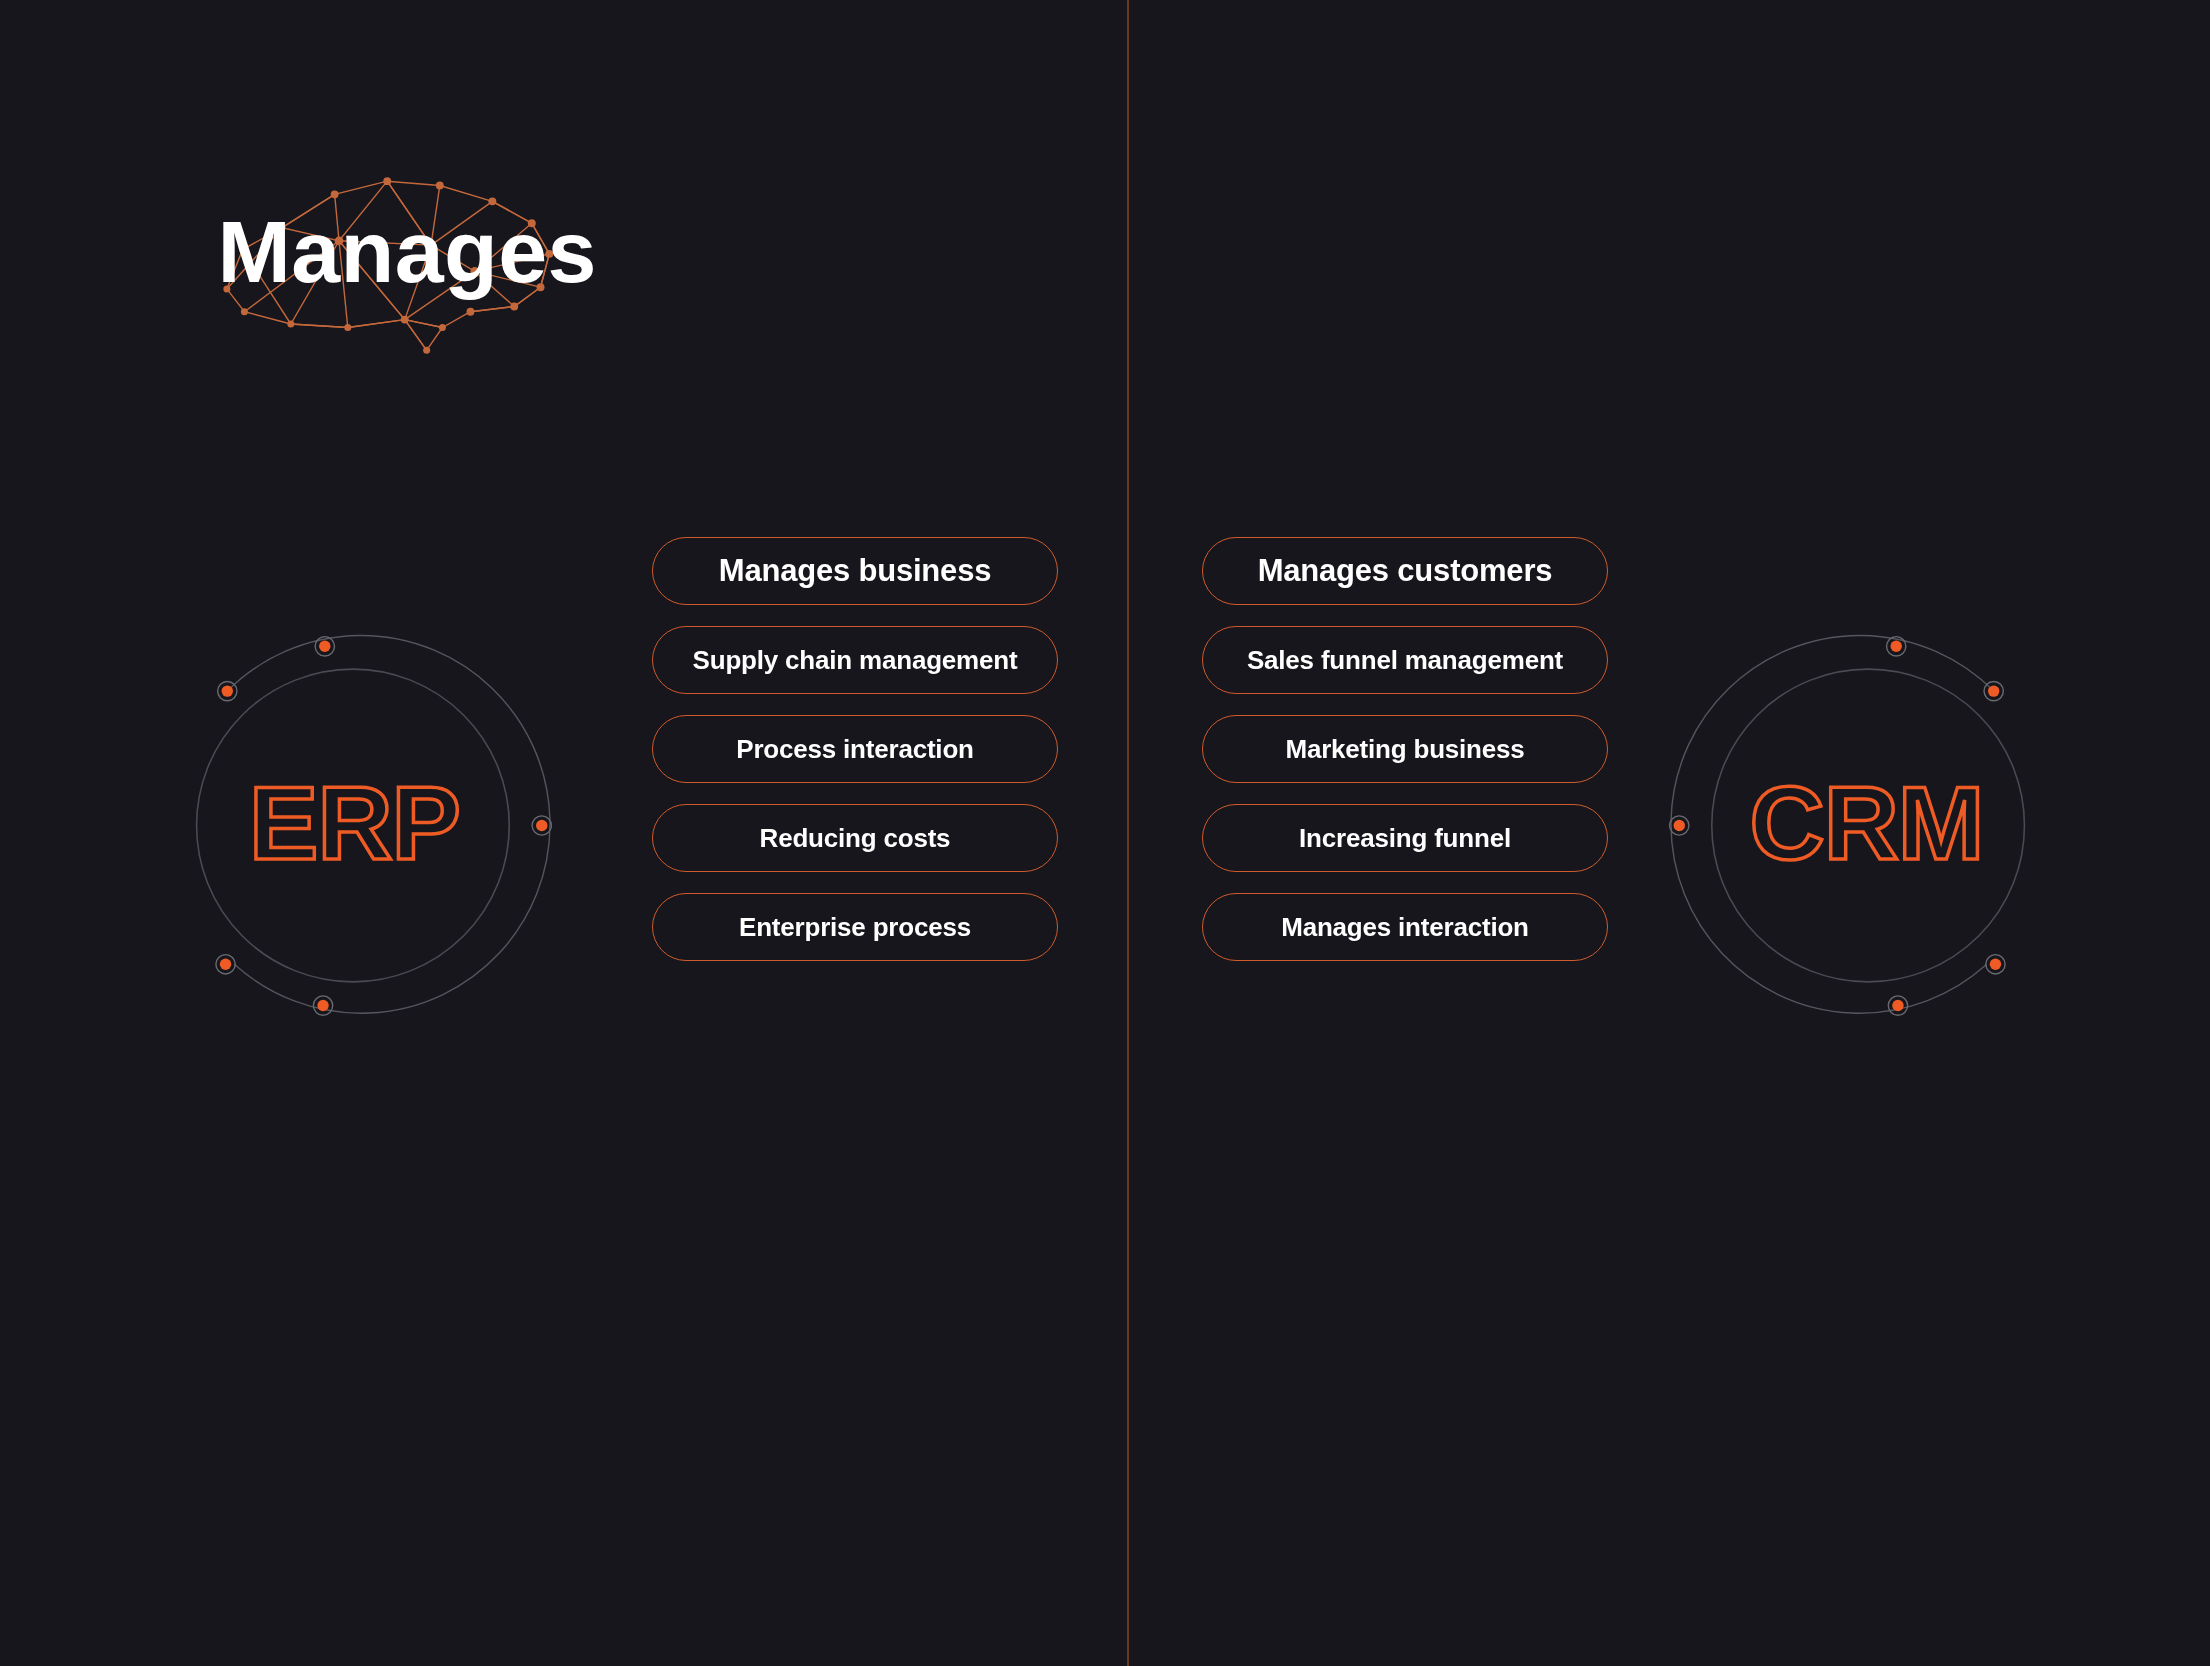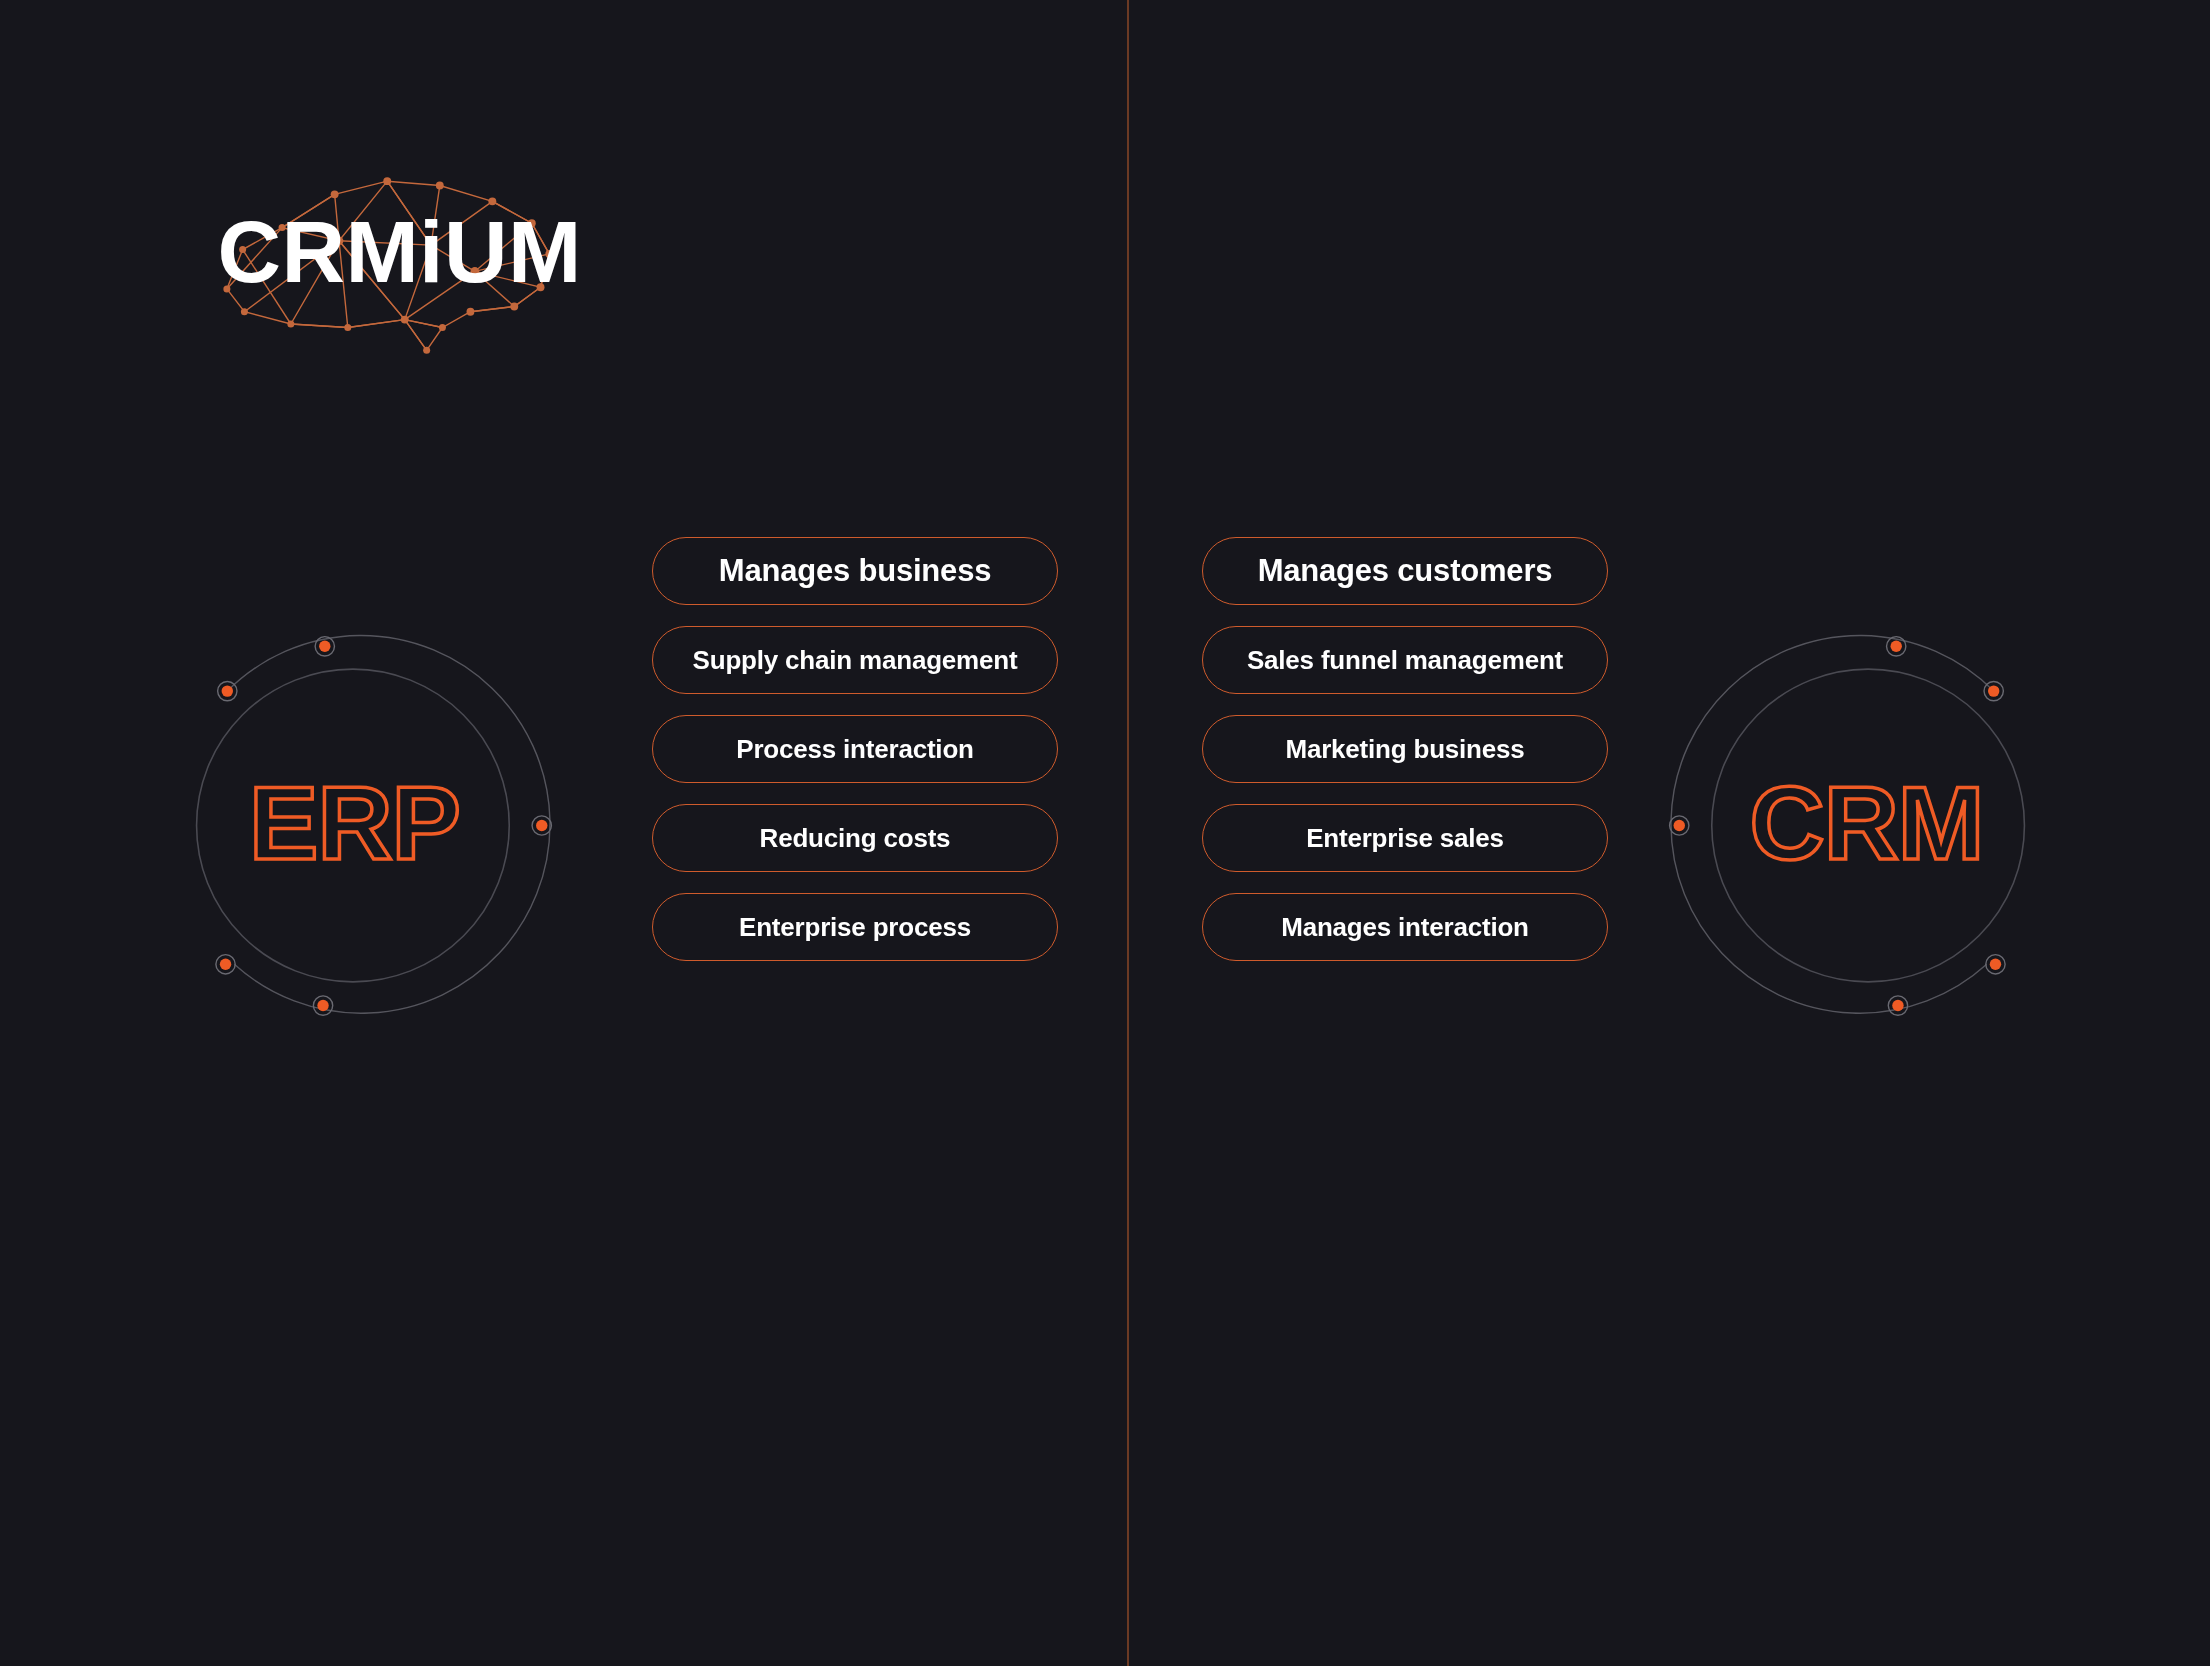--- a/index.html
+++ b/index.html
@@ -177,21 +177,21 @@
         <circle cx="300" cy="196" r="4.5"></circle>
         <circle cx="268" cy="214" r="4"></circle>
         <circle cx="250" cy="240" r="4"></circle>
         <circle cx="225" cy="205" r="4.5"></circle>
         <circle cx="160" cy="214" r="4"></circle>
         <circle cx="150" cy="115" r="5"></circle>
         <circle cx="255" cy="120" r="5.5"></circle>
         <circle cx="305" cy="150" r="5"></circle>
       </g>
     </svg>
-    <div class="logo-word">CRMiUM</div>
+    <div class="logo-word">Manages</div>
   </div>
 
   <div class="divider"></div>
 
   <div class="badge erp">
     <svg width="527" height="527" viewBox="0 0 600 600">
 
       <circle cx="272" cy="300" r="178" fill="none" stroke="#4a4a52" stroke-width="1.8"></circle>
 
       <path d="M 129 147 A 215 215 0 1 1 137 458" fill="none" stroke="#55555d" stroke-width="1.6"></path>
@@ -264,19 +264,19 @@
     <div class="pill">Enterprise process</div>
   </div>
 
   <div class="col right">
     <div class="pill primary">Manages customers</div>
     <div class="pill-gap"></div>
     <div class="pill">Sales funnel management</div>
     <div class="pill-gap"></div>
     <div class="pill">Marketing business</div>
     <div class="pill-gap"></div>
-    <div class="pill">Enterprise sales</div>
+    <div class="pill">Increasing funnel</div>
     <div class="pill-gap"></div>
     <div class="pill">Manages interaction</div>
   </div>
 
 </div>
 
 
 </body></html>

